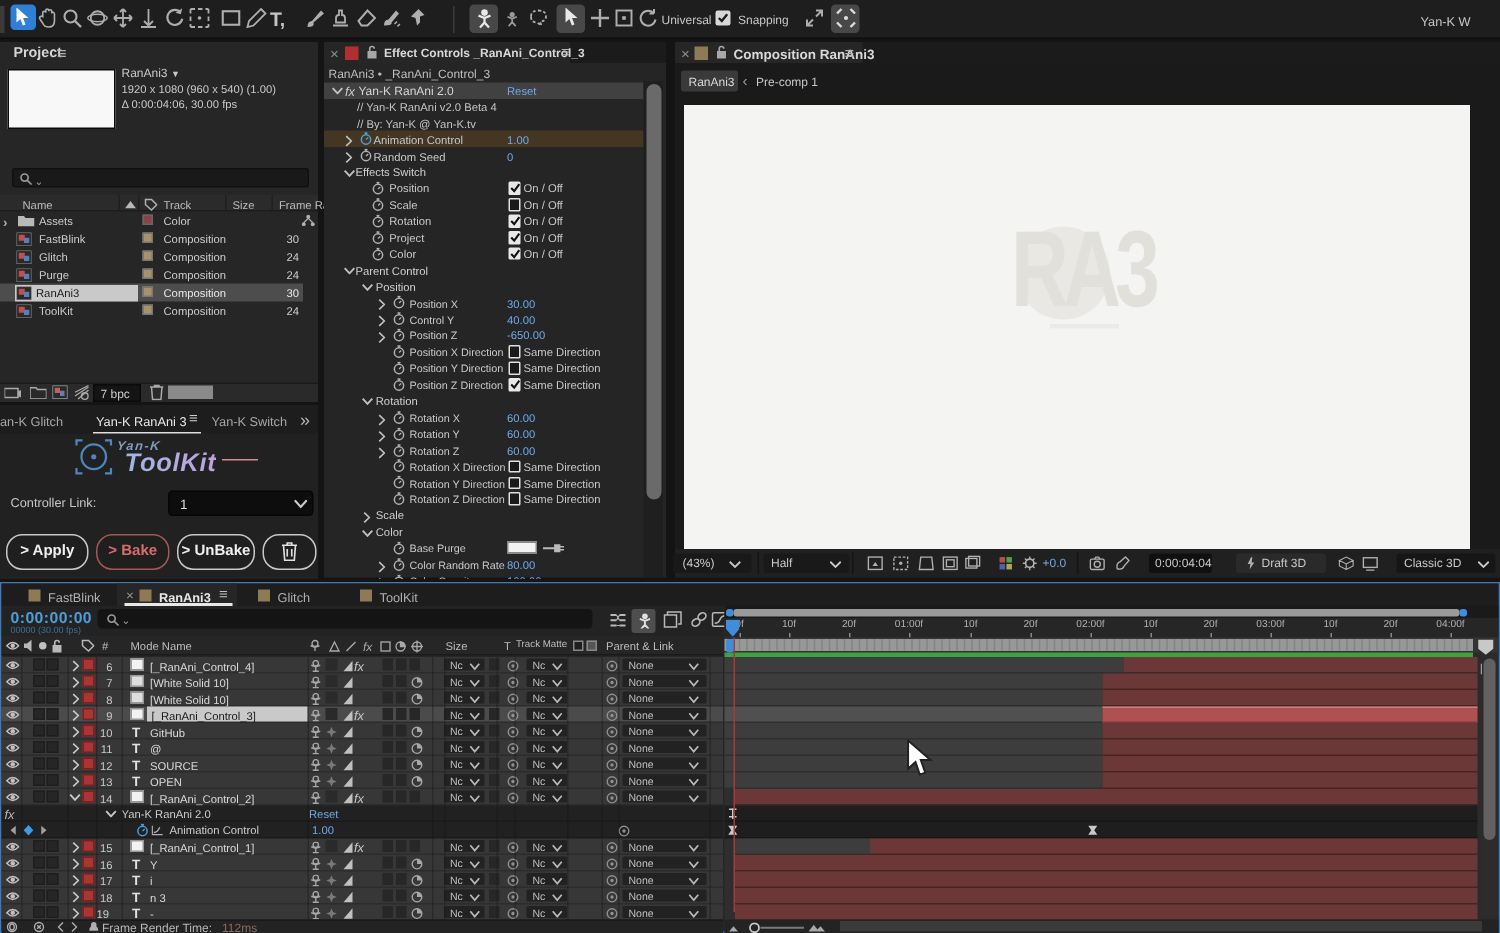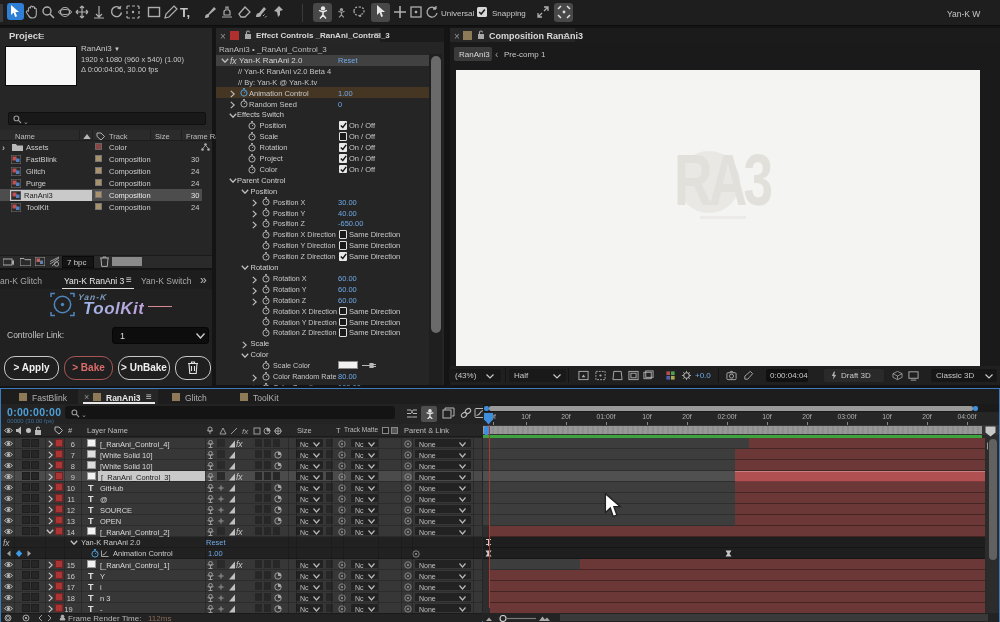--- a/index.html
+++ b/index.html
@@ -363,21 +363,21 @@
 <div style="position:absolute;left:273px;top:198.60000000000002px;font-size:7.2px;color:#c8c8c8;white-space:nowrap;line-height:1;">Position X</div>
 <div style="position:absolute;left:338px;top:198.60000000000002px;font-size:7.5px;color:#6fa9e8;white-space:nowrap;line-height:1;">30.00</div>
 <svg style="position:absolute;left:252px;top:210.3px" width="5" height="8" viewBox="0 0 5 8">
     <path d="M0.8 0.8 L4.2 4 L0.8 7.2" stroke="#c0c0c0" stroke-width="1.1" fill="none"></path>
   </svg>
 <svg style="position:absolute;left:262px;top:208.3px" width="8" height="9" viewBox="0 0 8 9">
     <circle cx="4" cy="5" r="3.1" fill="none" stroke="#b0b0b0" stroke-width="1"></circle>
     <path d="M3 0.6 h2 M4 0.6 V2" stroke="#b0b0b0" stroke-width="1"></path>
     <path d="M4 5 L5.5 3.6" stroke="#b0b0b0" stroke-width="0.9"></path>
   </svg>
-<div style="position:absolute;left:273px;top:209.5px;font-size:7.2px;color:#c8c8c8;white-space:nowrap;line-height:1;">Position Y</div>
+<div style="position:absolute;left:273px;top:209.5px;font-size:7.2px;color:#c8c8c8;white-space:nowrap;line-height:1;">Control Y</div>
 <div style="position:absolute;left:338px;top:209.5px;font-size:7.5px;color:#6fa9e8;white-space:nowrap;line-height:1;">40.00</div>
 <svg style="position:absolute;left:252px;top:221.2px" width="5" height="8" viewBox="0 0 5 8">
     <path d="M0.8 0.8 L4.2 4 L0.8 7.2" stroke="#c0c0c0" stroke-width="1.1" fill="none"></path>
   </svg>
 <svg style="position:absolute;left:262px;top:219.2px" width="8" height="9" viewBox="0 0 8 9">
     <circle cx="4" cy="5" r="3.1" fill="none" stroke="#b0b0b0" stroke-width="1"></circle>
     <path d="M3 0.6 h2 M4 0.6 V2" stroke="#b0b0b0" stroke-width="1"></path>
     <path d="M4 5 L5.5 3.6" stroke="#b0b0b0" stroke-width="0.9"></path>
   </svg>
 <div style="position:absolute;left:273px;top:220.39999999999998px;font-size:7.2px;color:#c8c8c8;white-space:nowrap;line-height:1;">Position Z</div>
@@ -473,21 +473,21 @@
 <div style="position:absolute;left:250.5px;top:340.3px;font-size:7.5px;color:#d0d0d0;white-space:nowrap;line-height:1;">Scale</div>
 <svg style="position:absolute;left:241px;top:352.5px" width="8" height="5" viewBox="0 0 8 5">
     <path d="M0.8 0.8 L4 4.2 L7.2 0.8" stroke="#c0c0c0" stroke-width="1.3" fill="none"></path>
   </svg>
 <div style="position:absolute;left:250.5px;top:351.2px;font-size:7.5px;color:#d0d0d0;white-space:nowrap;line-height:1;">Color</div>
 <svg style="position:absolute;left:262px;top:360.9px" width="8" height="9" viewBox="0 0 8 9">
     <circle cx="4" cy="5" r="3.1" fill="none" stroke="#b0b0b0" stroke-width="1"></circle>
     <path d="M3 0.6 h2 M4 0.6 V2" stroke="#b0b0b0" stroke-width="1"></path>
     <path d="M4 5 L5.5 3.6" stroke="#b0b0b0" stroke-width="0.9"></path>
   </svg>
-<div style="position:absolute;left:273px;top:362.09999999999997px;font-size:7.2px;color:#c8c8c8;white-space:nowrap;line-height:1;">Scale Color</div>
+<div style="position:absolute;left:273px;top:362.09999999999997px;font-size:7.2px;color:#c8c8c8;white-space:nowrap;line-height:1;">Base Purge</div>
 <div style="position:absolute;left:338px;top:360.9px;width:20px;height:8.5px;background:#f2f2f2;border:1px solid #888;"></div>
 <svg style="position:absolute;left:362px;top:360.9px" width="14" height="9" viewBox="0 0 14 9">
     <path d="M0 4.5 h8 M8 2.5 h3 v4 h-3 Z" stroke="#b8b8b8" stroke-width="1.2" fill="#b8b8b8"></path>
     <path d="M11 3.5 h3 M11 5.5 h3" stroke="#b8b8b8" stroke-width="1"></path>
   </svg>
 <svg style="position:absolute;left:252px;top:373.8px" width="5" height="8" viewBox="0 0 5 8">
     <path d="M0.8 0.8 L4.2 4 L0.8 7.2" stroke="#c0c0c0" stroke-width="1.1" fill="none"></path>
   </svg>
 <svg style="position:absolute;left:262px;top:371.8px" width="8" height="9" viewBox="0 0 8 9">
     <circle cx="4" cy="5" r="3.1" fill="none" stroke="#b0b0b0" stroke-width="1"></circle>
@@ -653,21 +653,21 @@
   </svg>
 <div style="position:absolute;left:26px;top:428px;width:5px;height:5px;background:#c0c0c0;border-radius:50%;"></div>
 <svg style="position:absolute;left:34px;top:426px" width="8" height="10" viewBox="0 0 8 10">
     <rect x="1" y="4" width="6" height="5" fill="#b8b8b8"></rect>
     <path d="M2.5 4 V2.5 Q2.5 1 4 1 Q5.5 1 5.5 2.5" fill="none" stroke="#b8b8b8" stroke-width="1.1"></path>
   </svg>
 <svg style="position:absolute;left:54px;top:426px" width="9" height="9" viewBox="0 0 9 9">
     <path d="M1 1 h4 l3.5 3.5 L5 8 L1 4.5 Z" fill="none" stroke="#b8b8b8" stroke-width="1"></path>
   </svg>
 <div style="position:absolute;left:68px;top:427px;font-size:7.5px;color:#bdbdbd;white-space:nowrap;line-height:1;">#</div>
-<div style="position:absolute;left:87px;top:427px;font-size:7.5px;color:#bdbdbd;white-space:nowrap;line-height:1;">Layer Name</div>
+<div style="position:absolute;left:87px;top:427px;font-size:7.5px;color:#bdbdbd;white-space:nowrap;line-height:1;">Mode Name</div>
 <svg style="position:absolute;left:206px;top:426px" width="80" height="10" viewBox="0 0 80 10">
     <g stroke="#a8a8a8" fill="none" stroke-width="0.9">
       <circle cx="4" cy="3" r="2"></circle>
       <path d="M4 5 V8 M4 5.5 L1 4.5 M4 5.5 L7 4.5"></path>
       <path d="M14 8 L17 2 L20 8 Z"></path>
       <path d="M25 8 L31 2"></path>
       <text x="36" y="8" font-size="8" font-style="italic" fill="#a8a8a8" stroke="none">fx</text>
       <rect x="48" y="2" width="6" height="6"></rect>
       <circle cx="61" cy="5" r="3"></circle>
       <path d="M61 2 A3 3 0 0 1 64 5 L61 5 Z" fill="#a8a8a8"></path>

